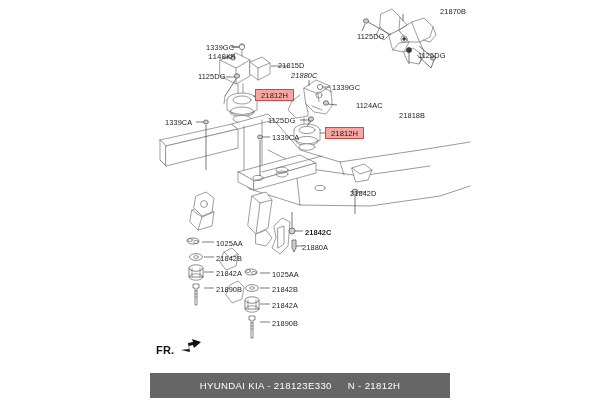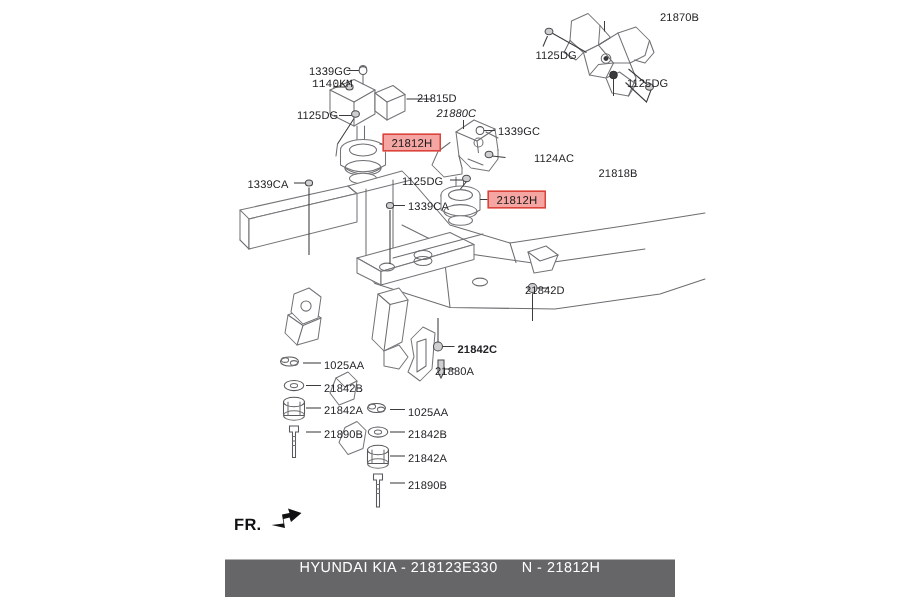--- a/index.html
+++ b/index.html
@@ -104,21 +104,21 @@
     height: 16px;
   }
   #footer-bar {
     position: absolute;
     left: 150px;
     top: 373px;
     width: 300px;
     height: 25px;
     background: #666668;
     display: flex;
-    align-items: flex-start;
+    align-items: center;
     justify-content: center;
     gap: 16px;
   }
   #footer-bar .ftxt {
     font-family: "Liberation Sans", sans-serif;
     font-size: 9.6px;
     color: #ffffff;
     letter-spacing: 0.35px;
     white-space: nowrap;
   }
@@ -391,21 +391,21 @@
     <div class="label" style="left: 356px; top: 102px;">1124AC</div>
     <div class="label" style="left: 165px; top: 119px;">1339CA</div>
     <div class="label" style="left: 268px; top: 117px;">1125DG</div>
     <div class="label" style="left: 272px; top: 134px;">1339CA</div>
     <div class="label" style="left: 404px; top: 8px; margin-left: 36px;">21870B</div>
     <div class="label" style="left: 357px; top: 33px;">1125DG</div>
     <div class="label" style="left: 418px; top: 52px;">1125DG</div>
     <div class="label" style="left: 399px; top: 68px; margin-top: 44px;">21818B</div>
     <div class="label" style="left: 350px; top: 190px;">21842D</div>
     <div class="label" style="left: 305px; top: 229px; font-weight: bold;">21842C</div>
-    <div class="label" style="left: 290px; top: 244px; text-align: center;">21880A</div>
+    <div class="label" style="left: 302px; top: 244px; text-align: center;">21880A</div>
     <div class="label" style="left: 216px; top: 240px;">1025AA</div>
     <div class="label" style="left: 216px; top: 255px;">21842B</div>
     <div class="label" style="left: 216px; top: 270px;">21842A</div>
     <div class="label" style="left: 216px; top: 286px;">21890B</div>
     <div class="label" style="left: 272px; top: 271px;">1025AA</div>
     <div class="label" style="left: 272px; top: 286px;">21842B</div>
     <div class="label" style="left: 272px; top: 302px;">21842A</div>
     <div class="label" style="left: 272px; top: 320px;">21890B</div>
     <div class="hl" style="left: 255px; top: 89px; background: rgb(246, 166, 162); border-color: rgb(217, 68, 60);">21812H</div>
     <div class="hl" style="left: 325px; top: 127px; background: rgb(246, 166, 162); border-color: rgb(217, 68, 60);">21812H</div>

